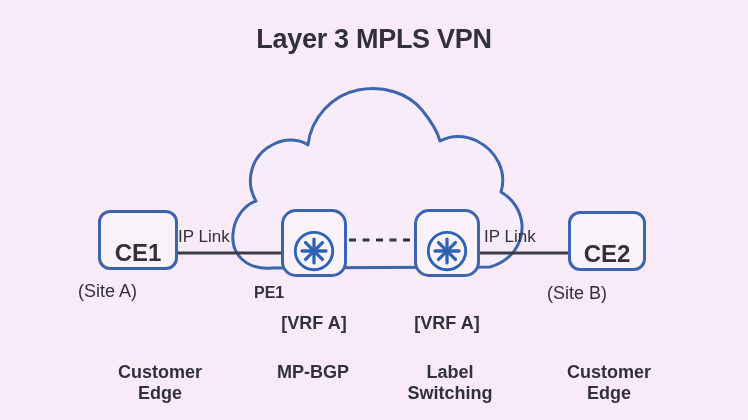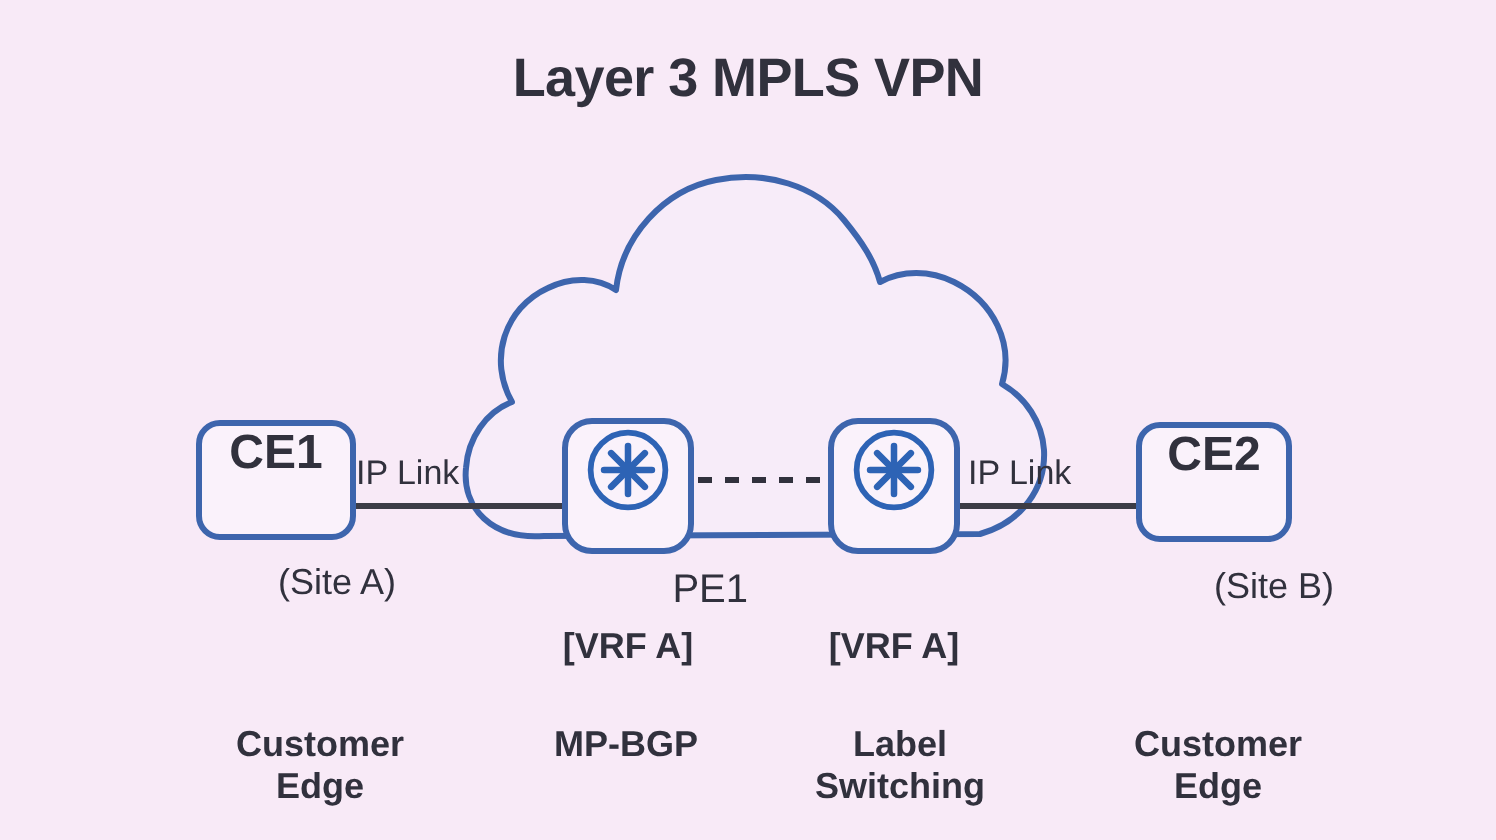--- a/index.html
+++ b/index.html
@@ -7,27 +7,27 @@
     --line:#3c3c46; --boxFill:#faf2fb; --cloudFill:#f7ecf9;
   }
   html,body{margin:0;padding:0;}
   body{font-family:"Liberation Sans","DejaVu Sans",sans-serif;background:#fff;}
   .canvas{position:relative;width:748px;height:420px;background:var(--bg);overflow:hidden;}
   .abs{position:absolute;}
   .title{left:0;right:0;top:24px;text-align:center;font-size:27px;font-weight:700;
          letter-spacing:-0.3px;color:var(--ink);}
   svg.overlay{position:absolute;left:0;top:0;width:748px;height:420px;}
   .node-box{box-sizing:border-box;border:3px solid var(--blue);background:var(--boxFill);
-            display:flex;align-items:flex-start;justify-content:center;color:var(--ink);}
+            display:flex;align-items:flex-end;justify-content:center;color:var(--ink);}
   .ce-box{width:80px;height:60px;border-radius:12px;font-size:24px;font-weight:700;}
   .pe-box{width:66px;height:68px;border-radius:15px;border-width:3.5px;color:var(--iconBlue);}
   .cloud-label{top:147px;left:280px;width:200px;text-align:center;font-size:22px;
                font-weight:700;line-height:24px;color:var(--ink);white-space:pre-line;}
-  .site-label{font-size:18px;font-weight:500;color:var(--ink);text-align:right;width:120px;}
-  .pe-name{font-size:20px;font-weight:400;color:var(--ink);text-align:right;width:120px;}
+  .site-label{font-size:18px;font-weight:500;color:var(--ink);text-align:left;width:120px;}
+  .pe-name{font-size:16px;font-weight:700;color:var(--ink);text-align:left;width:120px;}
   .vrf-label{font-size:18px;font-weight:700;color:var(--ink);text-align:center;width:120px;}
   .iplink{font-size:17px;font-weight:500;color:var(--ink);text-align:left;width:96px;}
   .role{top:362px;font-size:18px;font-weight:600;line-height:21px;color:var(--ink);
         text-align:center;white-space:pre-line;transform:translateX(-50%);}
 </style>
 </head>
 <body>
 
 <div class="canvas">
 

